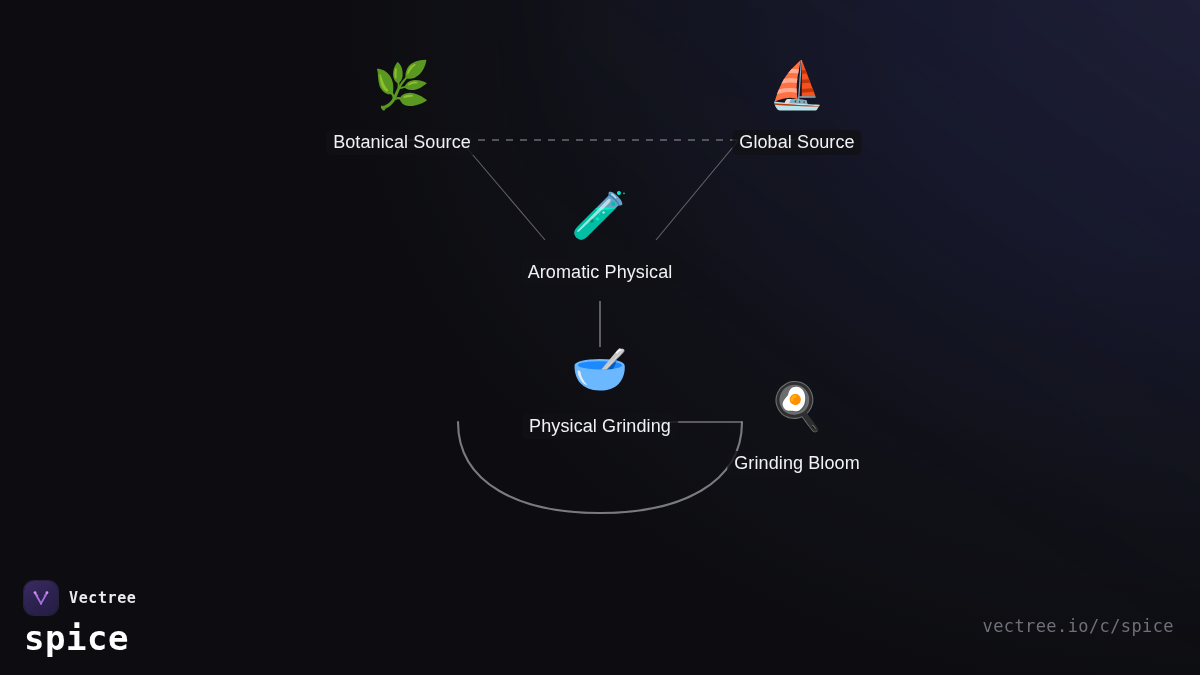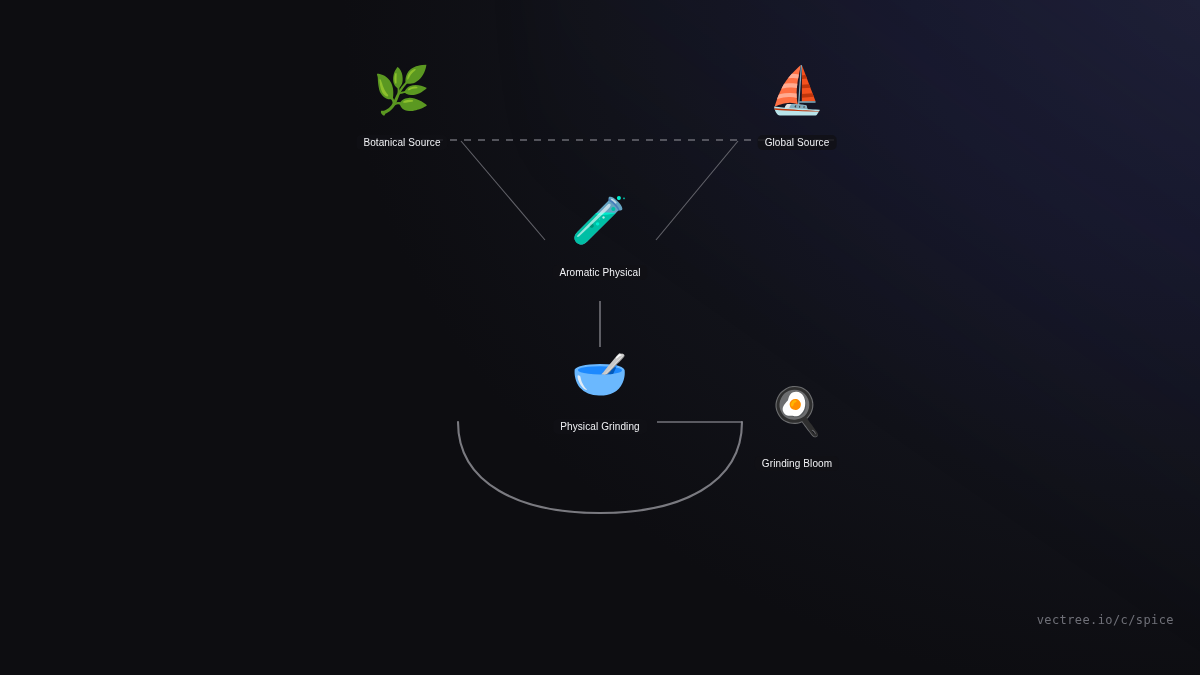--- a/index.html
+++ b/index.html
@@ -60,21 +60,21 @@
     line-height: 1;
     height: 56px;
     display: flex;
     align-items: center;
     justify-content: center;
     user-select: none;
   }
 
   .node-label {
     margin-top: 17px;
-    font-size: 10px;
+    font-size: 18px;
     color: #f1f2f5;
     white-space: nowrap;
     letter-spacing: 0.1px;
     padding: 2px 7px;
     border-radius: 5px;
     background: rgba(16,16,21,0.80);
   }
 
   
   #brand {
@@ -115,23 +115,23 @@
     font-size: 34px;
     font-weight: bold;
     color: #ffffff;
     letter-spacing: 0.5px;
     line-height: 1.05;
   }
 
   #site-url {
     position: absolute;
     right: 26px;
-    bottom: 48px;
+    bottom: 39px;
     font-family: "DejaVu Sans Mono", "Liberation Mono", monospace;
-    font-size: 12px;
+    font-size: 17px;
     color: #6f7078;
     letter-spacing: 0.4px;
   }
 </style>
 </head>
 <body>
 
 <div id="stage">
 
   <div id="sheen"></div>
@@ -168,16 +168,37 @@
   <div class="node" style="left:600px; top:390px;">
     <div class="node-icon">🥣</div>
     <div class="node-label">Physical Grinding</div>
   </div>
 
   <div class="node" style="left:797px; top:427px;">
     <div class="node-icon">🍳</div>
     <div class="node-label">Grinding Bloom</div>
   </div>
 
+  <div id="brand">
+    <div id="brand-row">
+      <div id="brand-logo">
+        <svg width="22" height="22" viewBox="0 0 24 24" xmlns="http://www.w3.org/2000/svg">
+          <defs>
+            <linearGradient id="vgrad" x1="0" y1="0" x2="1" y2="1">
+              <stop offset="0%" stop-color="#c77ae8"></stop>
+              <stop offset="100%" stop-color="#8b67d6"></stop>
+            </linearGradient>
+          </defs>
+          <path d="M5.5 6.5 L12 18 L18.5 6.5" fill="none" stroke="url(#vgrad)" stroke-width="1.9" stroke-linecap="round" stroke-linejoin="round"></path>
+          <path d="M5.5 6.5 L8.3 9.6 M18.5 6.5 L15.7 9.6" fill="none" stroke="url(#vgrad)" stroke-width="1.4" stroke-linecap="round"></path>
+          <circle cx="5.5" cy="6.0" r="1.5" fill="#d98ff0"></circle>
+          <circle cx="18.5" cy="6.0" r="1.5" fill="#d98ff0"></circle>
+          <circle cx="12" cy="18.2" r="1.2" fill="#a678e0"></circle>
+        </svg>
+      </div>
+      <div id="brand-name">Vectree</div>
+    </div>
+    <div id="brand-title">spice</div>
+  </div>
 
   <div id="site-url">vectree.io/c/spice</div>
 
 </div>
 
 </body></html>

